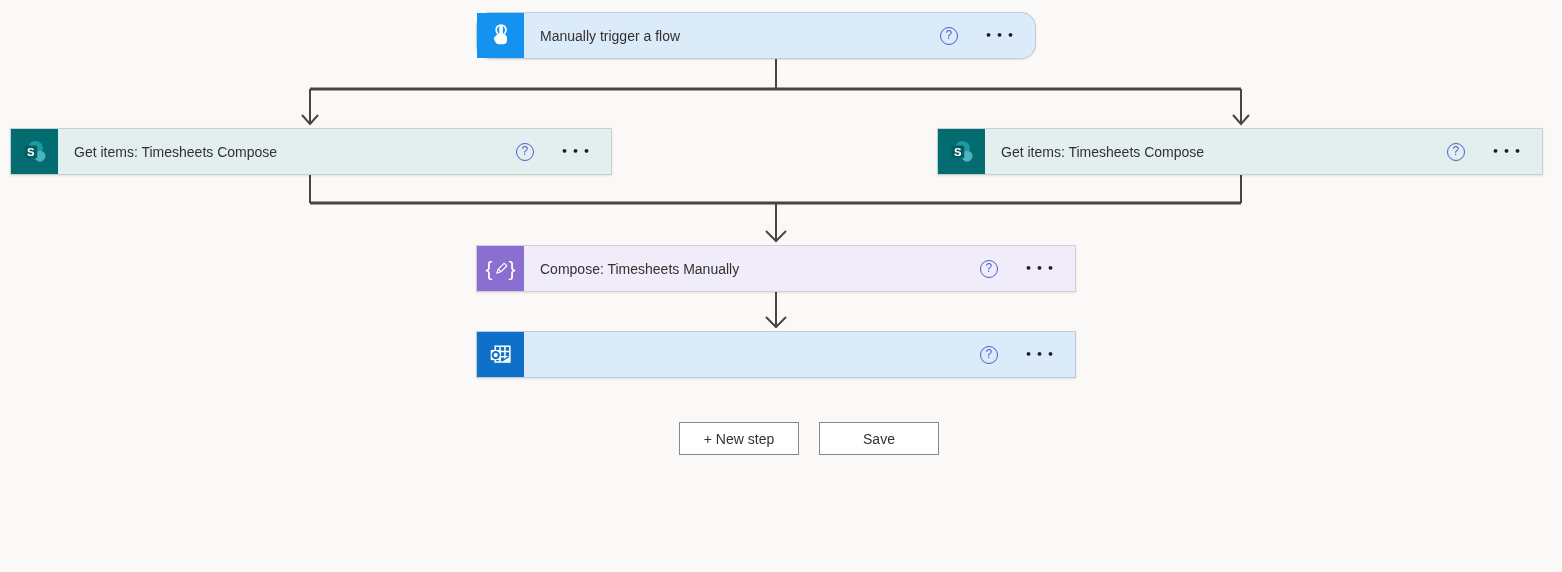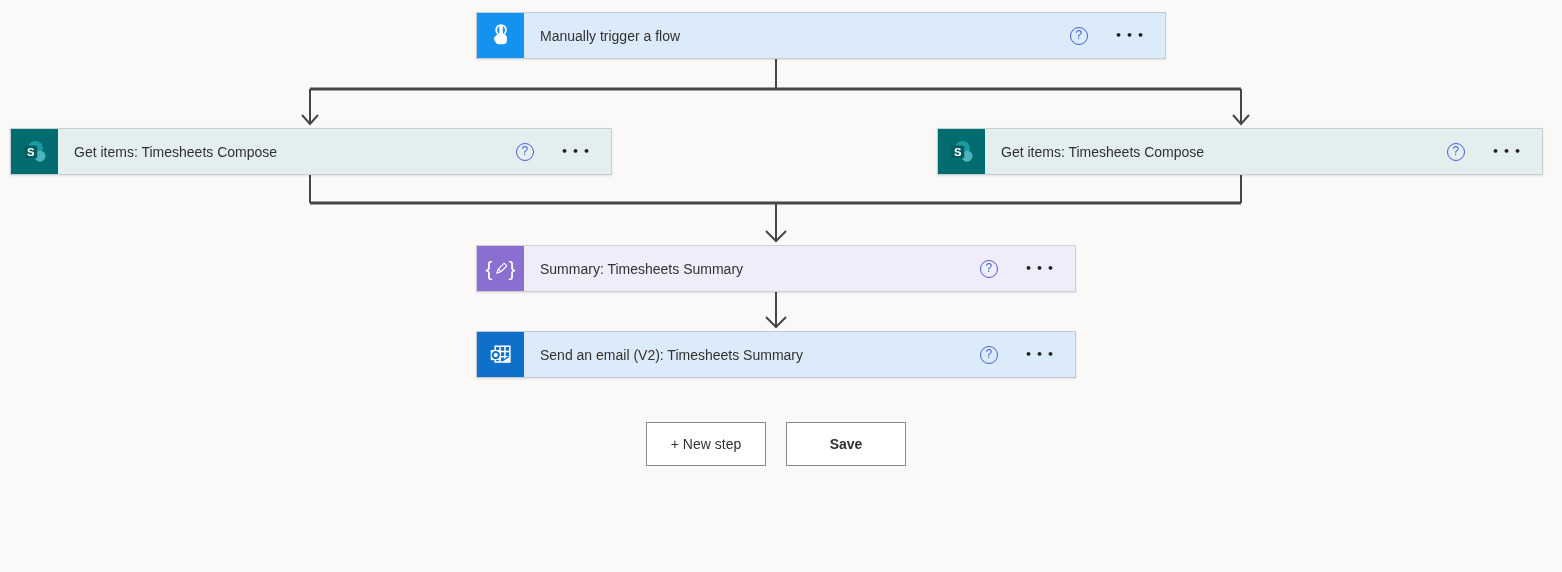--- a/index.html
+++ b/index.html
@@ -88,28 +88,29 @@
   .compose-glyph .brace {
     color: #fff;
     font-size: 21px;
     font-weight: 400;
     line-height: 1;
     padding: 0 1px;
   }
   .btn {
     position: absolute;
     width: 120px;
-    height: 44px;
+    height: 33px;
     background: #ffffff;
     border: 1px solid #8a8886;
     color: #323130;
     font-size: 14px;
     font-family: "Liberation Sans", sans-serif;
     cursor: pointer;
     text-align: center;
+    margin-left: 33px;
   }
 </style>
 </head>
 <body>
 
 <div class="canvas" style="background-color: rgb(250, 249, 248);">
 
   <svg class="connectors" width="1562" height="572" viewBox="0 0 1562 572" fill="none" stroke="#484644" stroke-width="2">
 
     <line x1="776" y1="59" x2="776" y2="89"></line>
@@ -124,21 +125,21 @@
     <line x1="1241" y1="175" x2="1241" y2="203"></line>
     <line x1="310" y1="203" x2="1241" y2="203" stroke-width="3"></line>
 
     <line x1="776" y1="203" x2="776" y2="241"></line>
     <polyline points="766,231 776,241 786,231"></polyline>
 
     <line x1="776" y1="292" x2="776" y2="327"></line>
     <polyline points="766,317 776,327 786,317"></polyline>
   </svg>
 
-  <div class="card" style="left: 476px; top: 12px; width: 690px; background-color: rgb(220, 235, 250);">
+  <div class="card" style="left: 476px; top: 12px; width: 560px; background-color: rgb(220, 235, 250); border-radius: 15px;">
     <div class="card-icon" style="background-color: rgb(19, 146, 239);">
       <svg width="27" height="27" viewBox="0 0 24 24">
         <circle cx="12.5" cy="7" r="4.3" fill="none" stroke="#fff" stroke-width="1.6"></circle>
         <rect x="10.9" y="3" width="3.2" height="10.5" rx="1.6" fill="#fff"></rect>
         <rect x="7.3" y="10.8" width="10.4" height="9" rx="3.4" fill="#fff"></rect>
         <rect x="6.2" y="12.6" width="4" height="4.6" rx="2" fill="#fff"></rect>
       </svg>
     </div>
     <span class="card-label">Manually trigger a flow</span>
     <div class="card-right">
@@ -183,21 +184,21 @@
     <div class="card-icon compose-glyph" style="background-color: rgb(138, 111, 208);">
       <span class="brace">{</span>
       <svg width="14" height="14" viewBox="0 0 14 14">
         <g transform="rotate(45 7 7)" stroke="#fff" fill="none" stroke-width="1.2">
           <rect x="5.1" y="0.6" width="3.8" height="8.4" rx="0.6"></rect>
           <path d="M5.1,9 L7,12.8 L8.9,9"></path>
         </g>
       </svg>
       <span class="brace">}</span>
     </div>
-    <span class="card-label">Summary: Timesheets Summary</span>
+    <span class="card-label">Compose: Timesheets Manually</span>
     <div class="card-right">
       <button class="help-badge">?</button>
       <button class="menu-dots">•••</button>
     </div>
   </div>
 
   <div class="card" style="left: 476px; top: 331px; width: 600px; background-color: rgb(220, 235, 249);">
     <div class="card-icon" style="background-color: rgb(14, 112, 200);">
       <svg width="28" height="28" viewBox="0 0 24 24">
         <g stroke="#fff" stroke-width="1.3" fill="none">
@@ -206,23 +207,22 @@
           <line x1="15.4" y1="4.5" x2="15.4" y2="18"></line>
           <line x1="7" y1="9" x2="19.6" y2="9"></line>
           <line x1="7" y1="13.5" x2="19.6" y2="13.5"></line>
         </g>
         <path d="M11.6,18 L19.6,18 L19.6,12.6 Z" fill="#fff"></path>
         <line x1="12.6" y1="17.4" x2="19" y2="13.2" stroke="#0e70c8" stroke-width="1"></line>
         <rect x="3.2" y="7.7" width="8.7" height="8.7" fill="#fff"></rect>
         <circle cx="7.5" cy="12.05" r="2.7" fill="none" stroke="#0e70c8" stroke-width="1.7"></circle>
       </svg>
     </div>
-    <span class="card-label">Send an email (V2): Timesheets Summary</span>
     <div class="card-right">
       <button class="help-badge">?</button>
       <button class="menu-dots">•••</button>
     </div>
   </div>
 
   <button class="btn" style="left:646px; top:422px;">+ New step</button>
-  <button class="btn" style="left:786px; top:422px;font-weight:bold;">Save</button>
+  <button class="btn" style="left:786px; top:422px;">Save</button>
 
 </div>
 
 </body></html>

